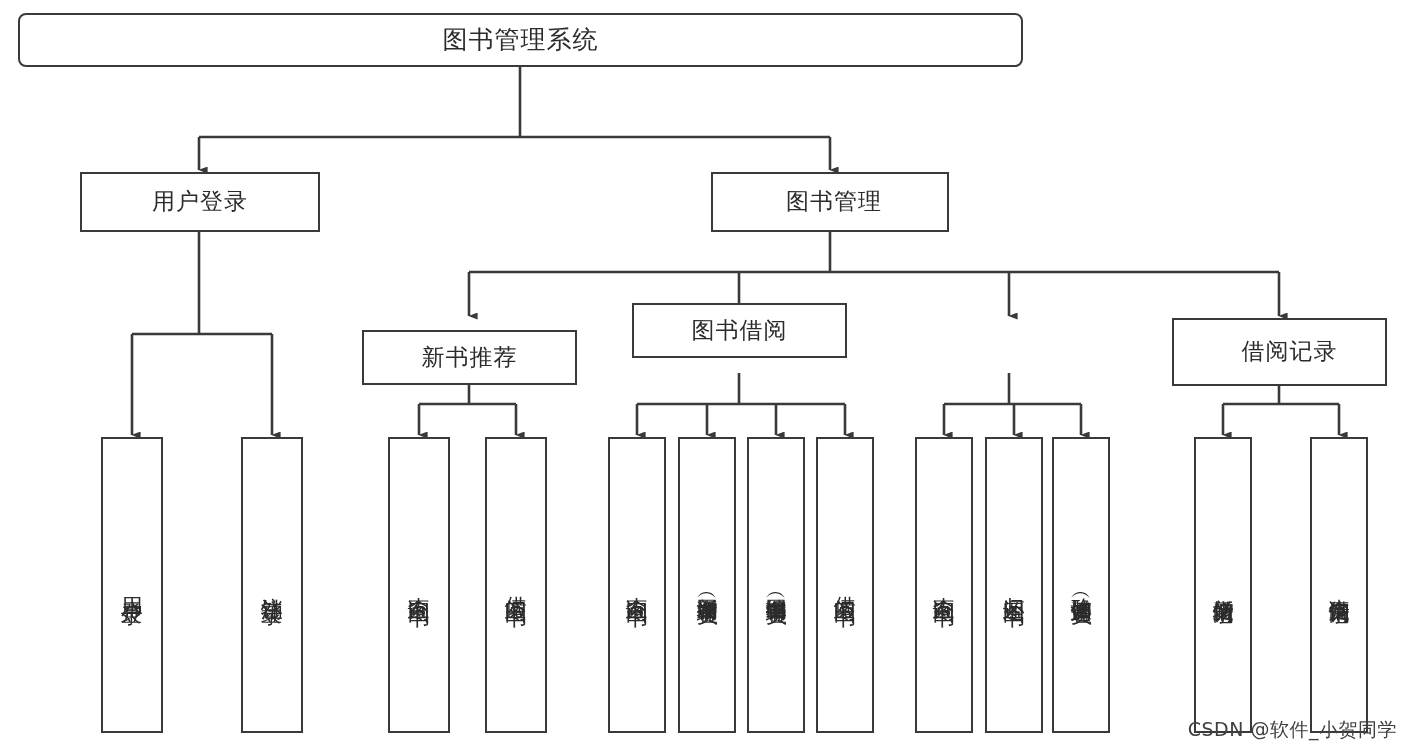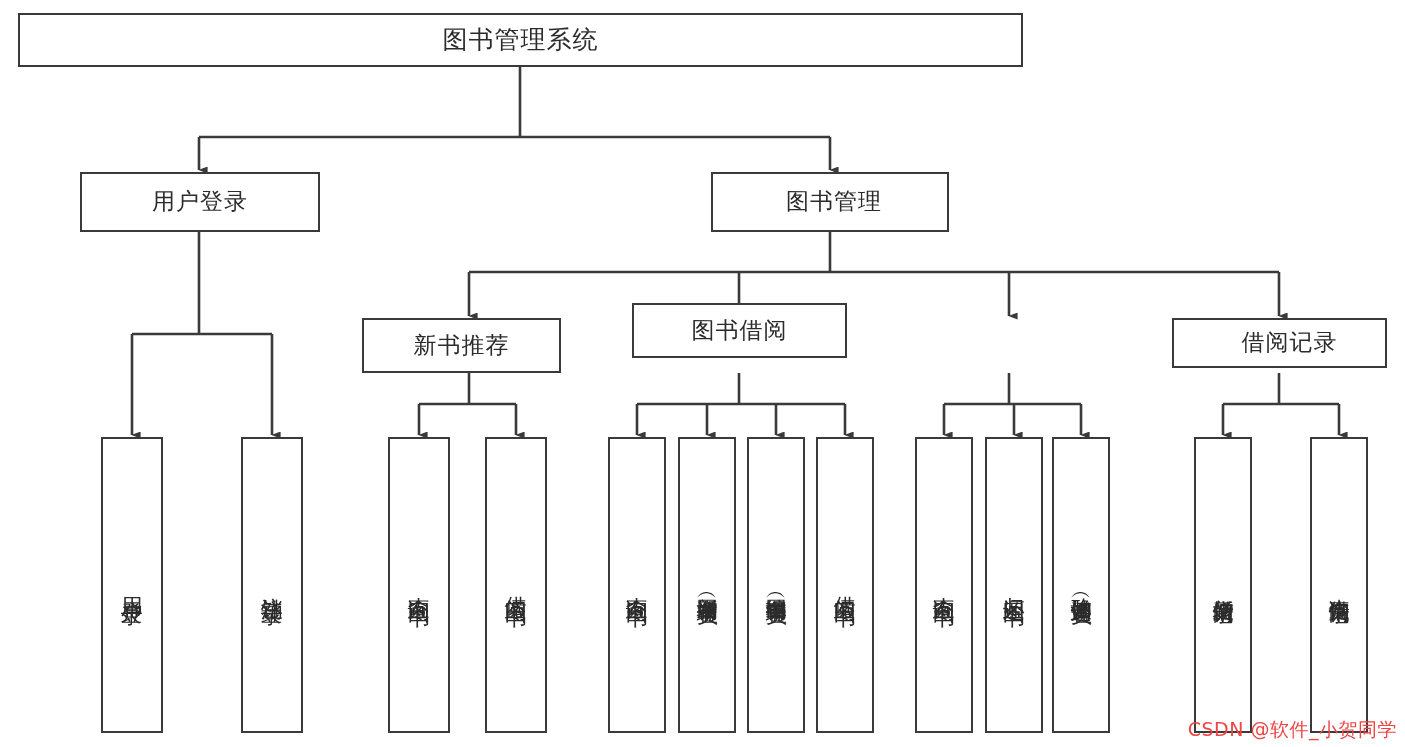--- a/index.html
+++ b/index.html
@@ -55,21 +55,21 @@
     font-size: 21px;
   }
   .node .label {
     display: block;
   }
   .watermark {
     position: absolute;
     right: 8px;
     bottom: 4px;
     font-size: 19px;
-    color: #ef4444;
+    color: #404040;
     white-space: nowrap;
     letter-spacing: 0.5px;
   }
 </style>
 </head>
 <body>
 
 <div id="canvas">
 
   <svg id="connectors" viewBox="0 0 1405 747">
@@ -117,45 +117,45 @@
       <path d="M 1014 404 L 1014 435" marker-end="url(#arrowhead)"></path>
       <path d="M 1081 404 L 1081 435" marker-end="url(#arrowhead)"></path>
 
       <path d="M 1279 373 L 1279 404"></path>
       <path d="M 1223 404 L 1339 404"></path>
       <path d="M 1223 404 L 1223 435" marker-end="url(#arrowhead)"></path>
       <path d="M 1339 404 L 1339 435" marker-end="url(#arrowhead)"></path>
     </g>
   </svg>
 
-  <div class="node horiz" style="font-size: 25px; left: 18px; top: 13px; width: 1005px; height: 54px;">
+  <div class="node horiz" style="font-size: 25px; left: 18px; top: 13px; width: 1005px; height: 54px; border-radius: 8px;">
     <span class="label">图书管理系统</span>
   </div>
 
   <div class="node horiz" style="left: 80px; top: 172px; width: 240px; height: 60px;">
     <span class="label">用户登录</span>
   </div>
   <div class="node horiz" style="left: 711px; top: 172px; width: 238px; height: 60px; padding-left: 8px;">
     <span class="label">图书管理</span>
   </div>
 
   <div class="node vert" style="left: 101px; top: 437px; width: 62px; height: 296px;">
     <span class="label">用户登录</span>
   </div>
   <div class="node vert" style="left: 241px; top: 437px; width: 62px; height: 296px;">
     <span class="label">注销登录</span>
   </div>
 
-  <div class="node horiz" style="left: 362px; top: 318px; width: 199px; height: 55px;">
+  <div class="node horiz" style="left: 362px; top: 330px; width: 215px; height: 55px;">
     <span class="label">新书推荐</span>
   </div>
   <div class="node horiz" style="left: 632px; top: 303px; width: 215px; height: 55px;">
     <span class="label">图书借阅</span>
   </div>
-  <div class="node horiz" style="left: 1172px; top: 318px; width: 215px; height: 50px; padding-left: 20px;">
+  <div class="node horiz" style="left: 1172px; top: 318px; width: 215px; height: 68px; padding-left: 20px;">
     <span class="label">借阅记录</span>
   </div>
 
   <div class="node vert" style="left: 388px; top: 437px; width: 62px; height: 296px;">
     <span class="label">查询图书</span>
   </div>
   <div class="node vert" style="left: 485px; top: 437px; width: 62px; height: 296px;">
     <span class="label">借阅图书</span>
   </div>
 

